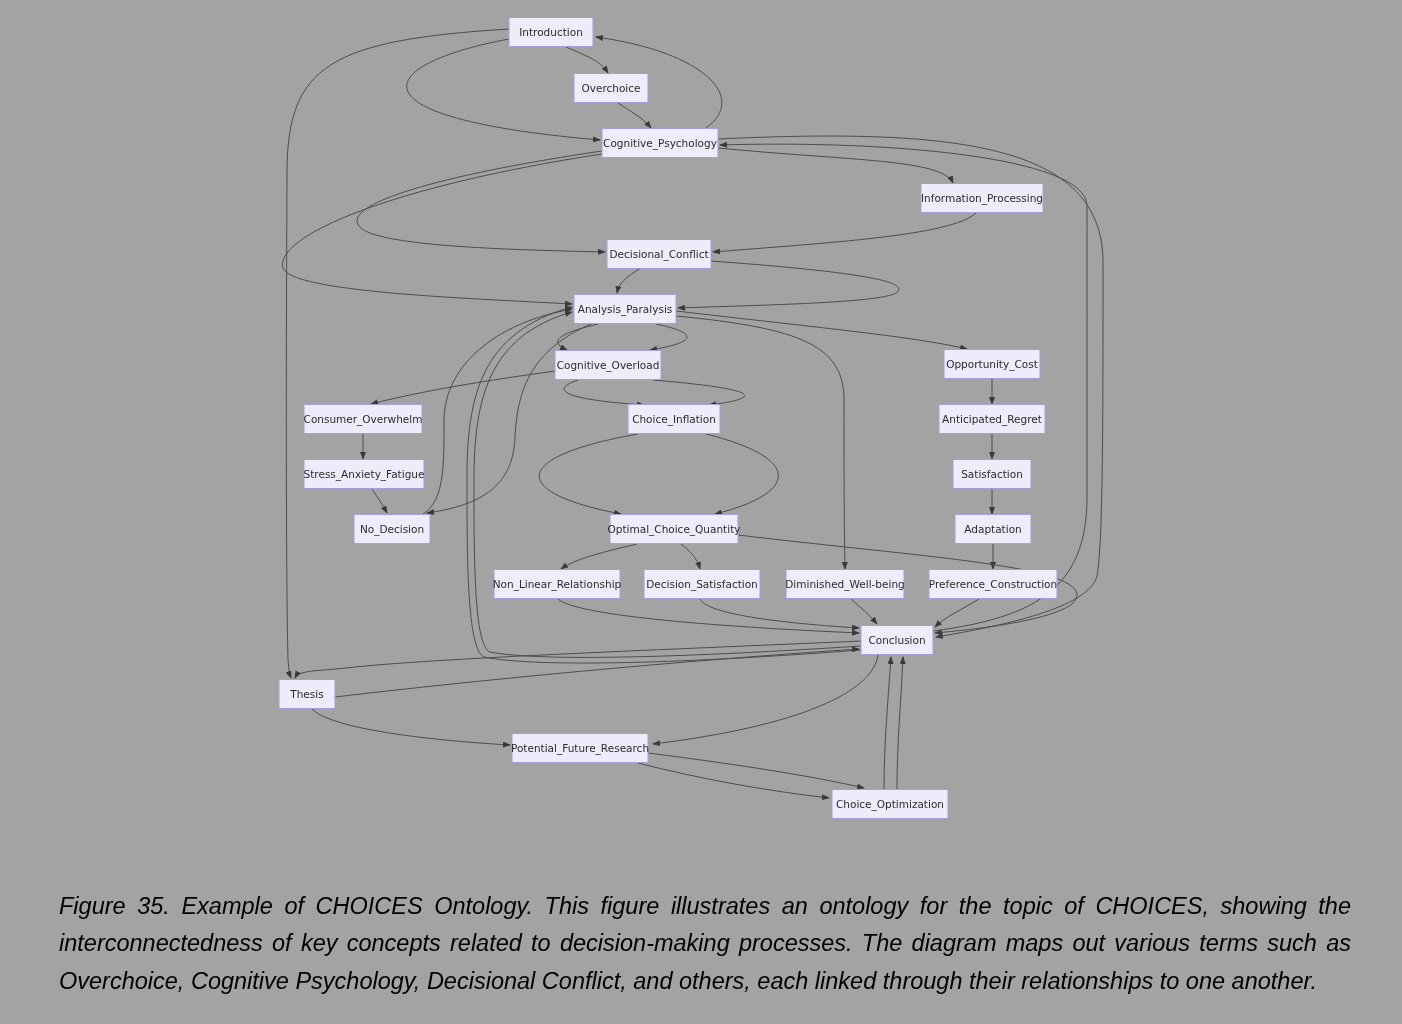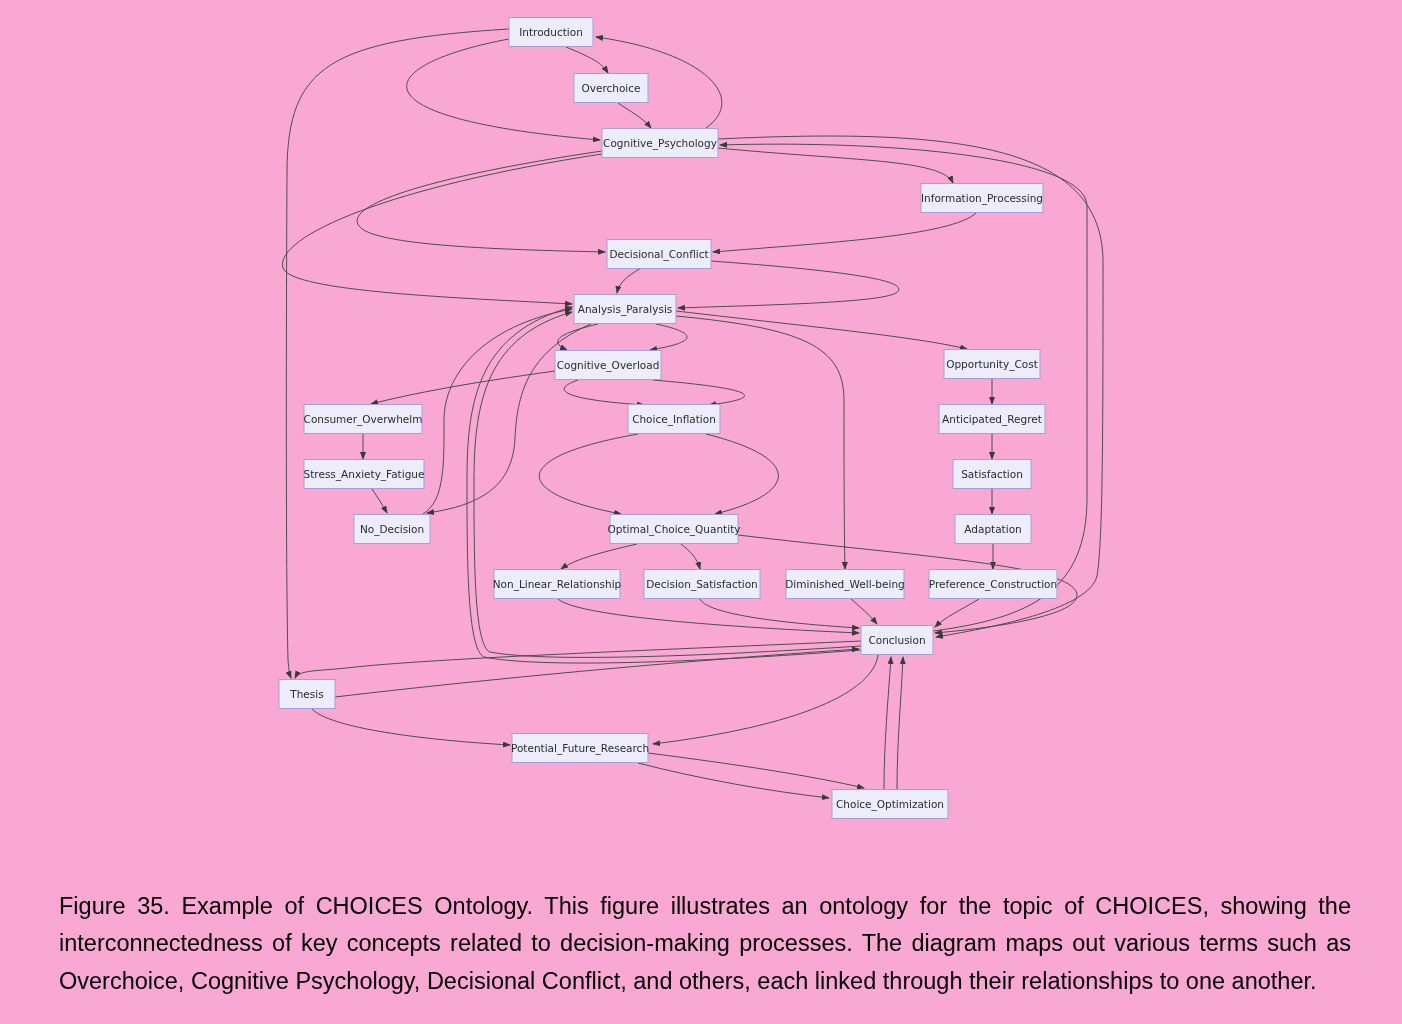--- a/index.html
+++ b/index.html
@@ -8,21 +8,21 @@
     background: #ffffff;
     width: 1402px;
     height: 1024px;
     overflow: hidden;
     font-family: "Liberation Sans", sans-serif;
   }
   .page {
     position: relative;
     width: 1402px;
     height: 1024px;
-    background: #f9a8d4;
+    background: #a3a3a3;
   }
   .diagram-wrap {
     position: absolute;
     top: 0;
     left: 0;
     width: 1402px;
     height: 848px;
   }
   svg text.node-label {
     font-family: "DejaVu Sans", "Liberation Sans", sans-serif;
@@ -35,20 +35,21 @@
   }
   svg rect.node-box {
     stroke-width: 1px;
   }
   .caption {
     position: absolute;
     left: 59px;
     top: 864px;
     width: 1292px;
     font-family: "Liberation Sans", sans-serif;
+    font-style: italic;
     font-size: 23.5px;
     line-height: 37.5px;
     color: #000000;
     text-align: justify;
   }
 </style>
 </head>
 <body>
 
 <div class="page">

